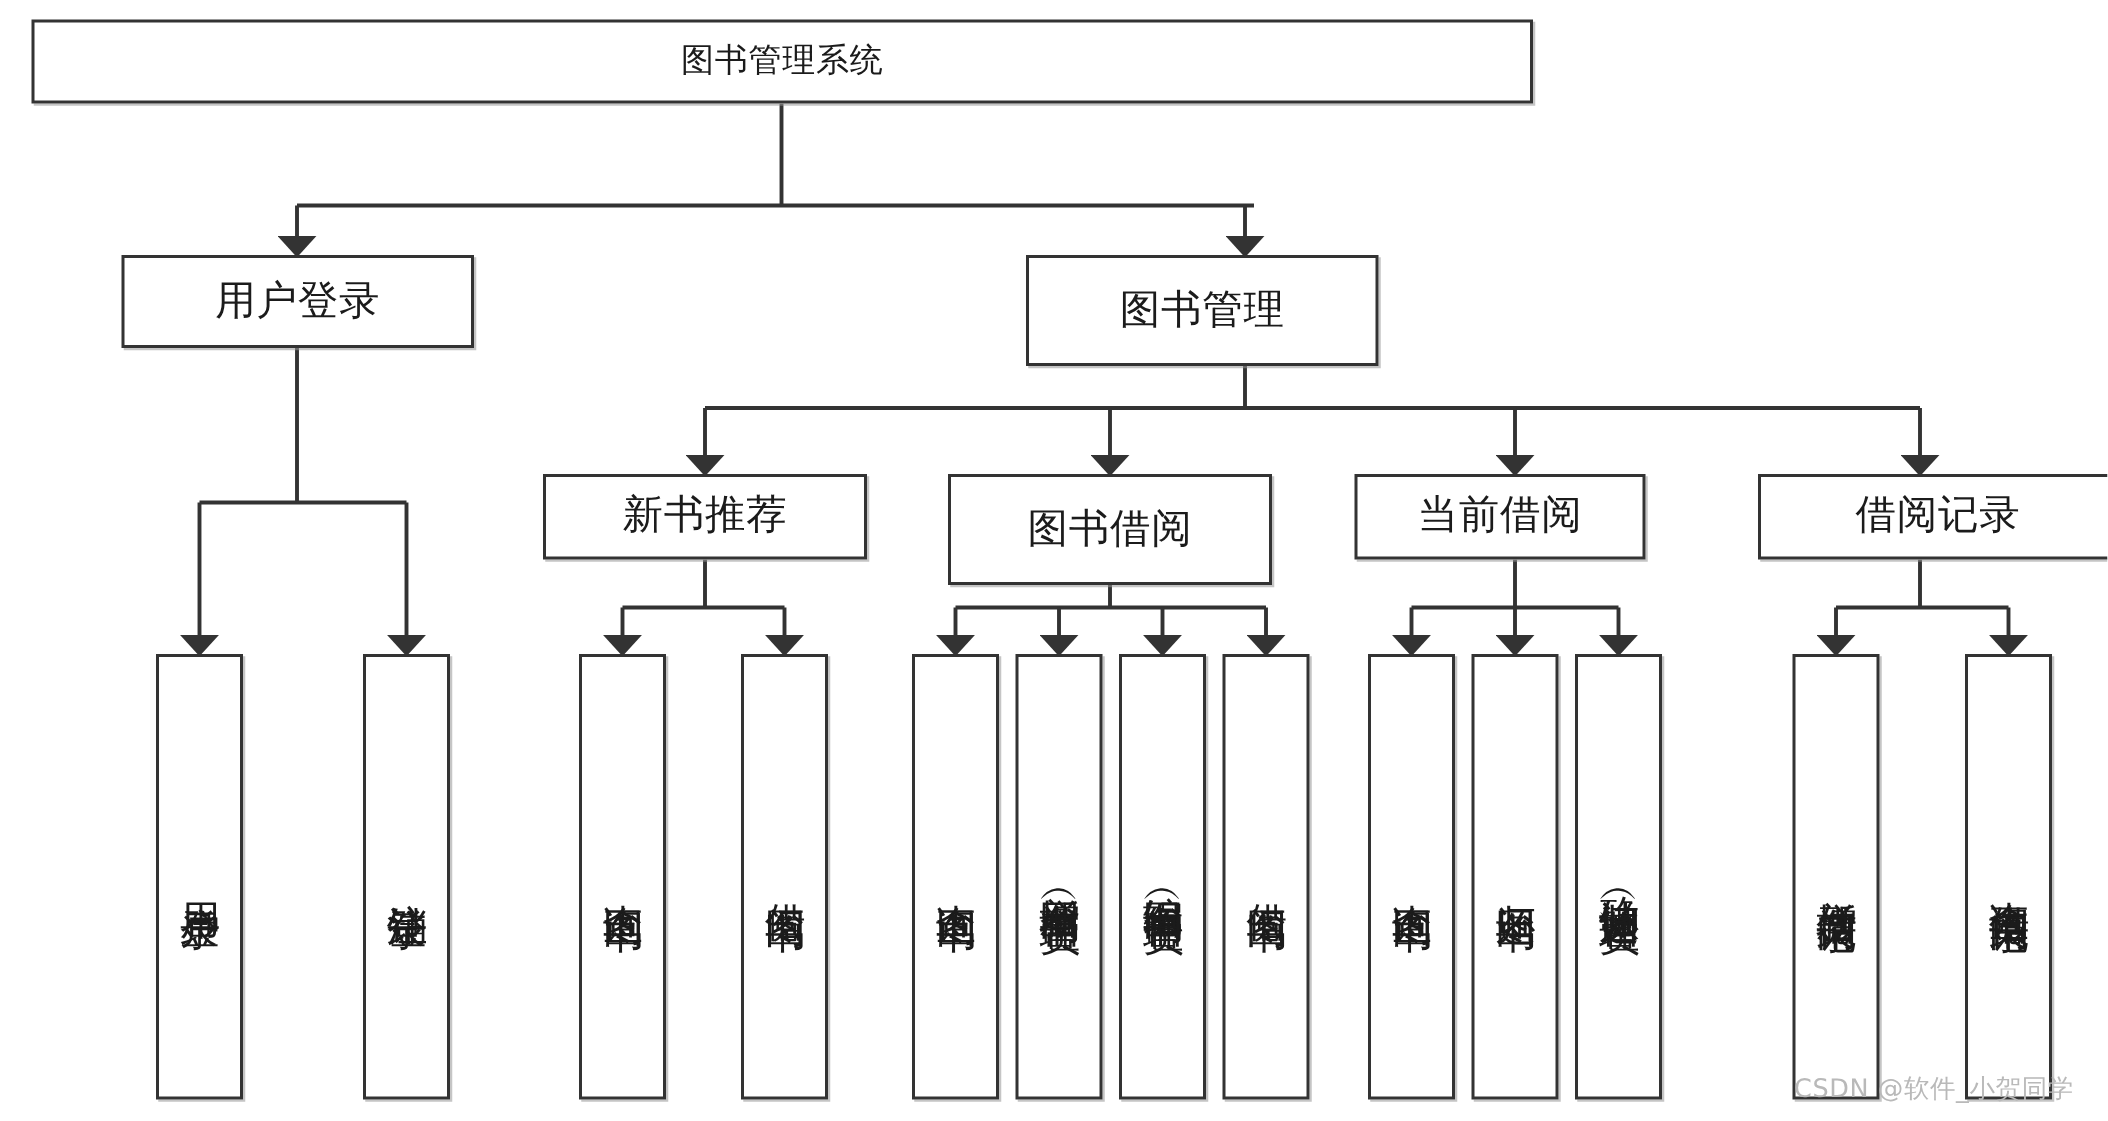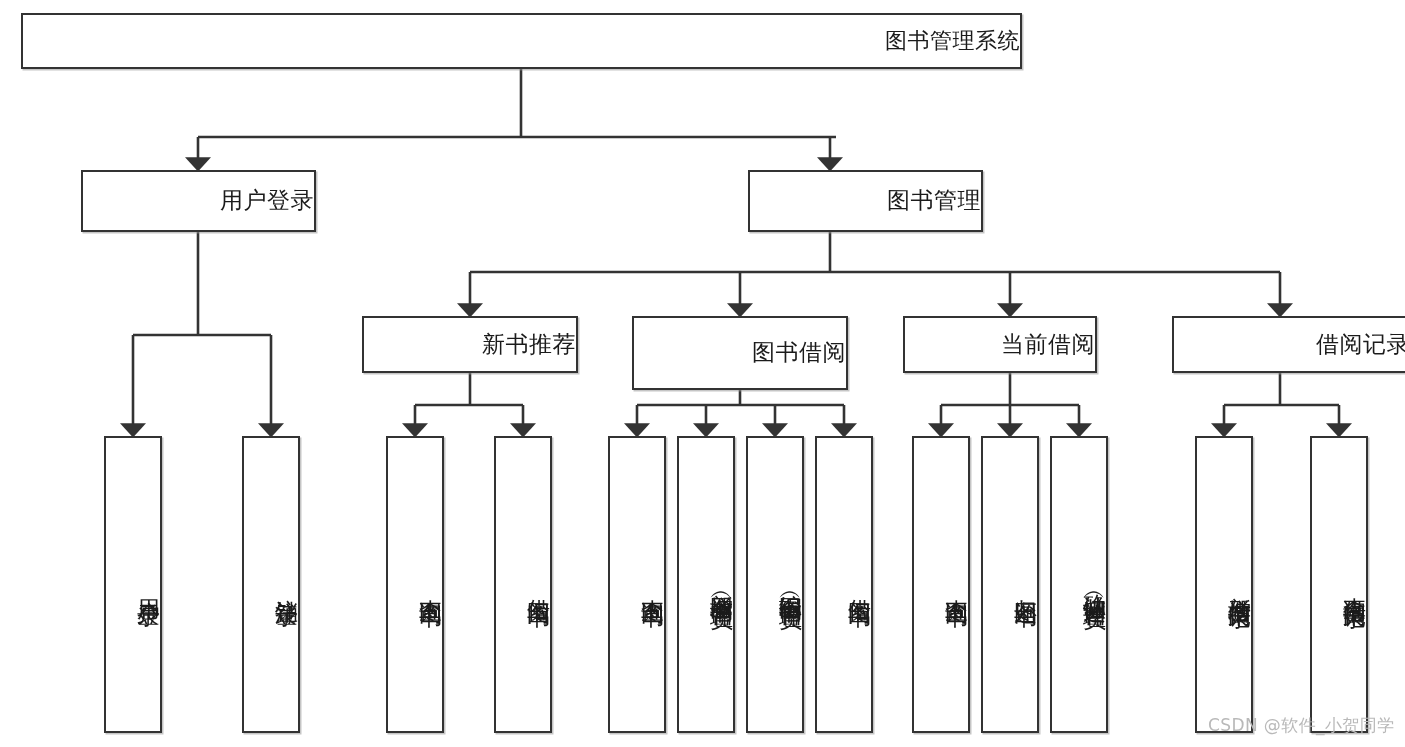--- a/index.html
+++ b/index.html
@@ -26,26 +26,26 @@
     height: 747px;
     pointer-events: none;
   }
   .node {
     position: absolute;
     box-sizing: border-box;
     border: 2.5px solid #333333;
     background: #ffffff;
     display: flex;
     align-items: center;
-    justify-content: flex-end;
+    justify-content: center;
     box-shadow: 1.5px 1.5px 0 rgba(150,150,150,0.55);
   }
   .node .label {
     color: #1b1b1b;
-    font-size: 23px;
+    font-size: 27px;
     line-height: 1.28;
     letter-spacing: 0.5px;
     text-align: center;
     white-space: nowrap;
   }
   .node.vertical .label {
     writing-mode: vertical-rl;
     text-orientation: upright;
     white-space: normal;
     letter-spacing: 2px;
@@ -54,21 +54,20 @@
   }
   .node.root .label { font-size: 22px; }
   .watermark {
     position: absolute;
     left: 1196px;
     top: 714px;
     font-size: 17px;
     color: #b9b9b9;
     white-space: nowrap;
     letter-spacing: 0.4px;
-    padding-left: 12px;
   }
 </style>
 </head>
 <body>
 
 <div id="canvas">
 
   <svg id="edges" viewBox="0 0 1405 747">
     <defs>
       <marker id="arrow" markerWidth="9" markerHeight="10" refX="2.2" refY="5" orient="auto" markerUnits="strokeWidth">
@@ -119,21 +118,21 @@
     </g>
   </svg>
 
   <div class="node root" style="left:21px; top:13px; width:1001px; height:56px;">
     <span class="label">图书管理系统</span>
   </div>
 
   <div class="node" style="left:81px; top:170px; width:235px; height:62px;">
     <span class="label">用户登录</span>
   </div>
-  <div class="node" style="left:748px; top:170px; width:235px; height:62px;">
+  <div class="node" style="left:684px; top:170px; width:235px; height:74px;">
     <span class="label">图书管理</span>
   </div>
 
   <div class="node" style="left:362px; top:316px; width:216px; height:57px;">
     <span class="label">新书推荐</span>
   </div>
   <div class="node" style="left:632px; top:316px; width:216px; height:74px;">
     <span class="label">图书借阅</span>
   </div>
   <div class="node" style="left:903px; top:316px; width:194px; height:57px;">

